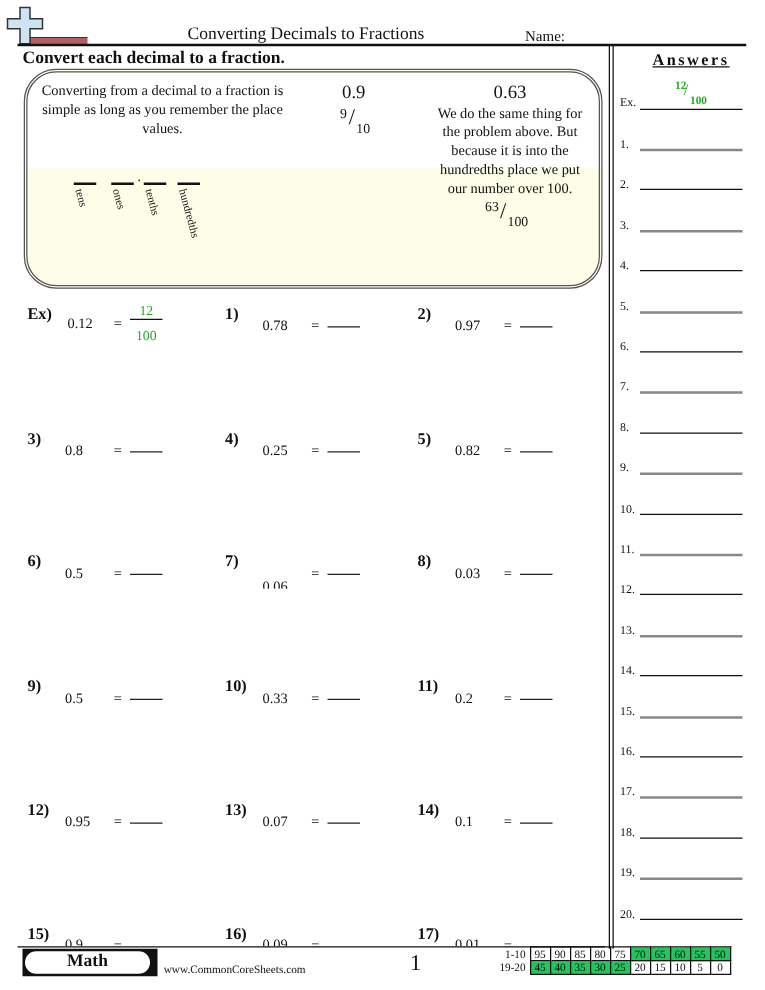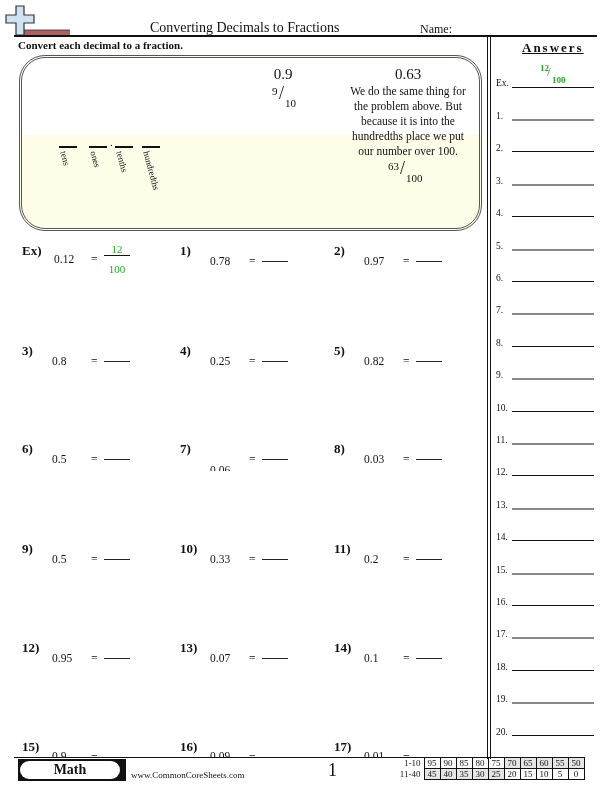--- a/index.html
+++ b/index.html
@@ -2,21 +2,21 @@
 <html><head>
   <meta charset="utf-8">
   <style>
     * { box-sizing: border-box; margin: 0; padding: 0; }
     body { width: 612px; height: 792px; background: #fff; font-family: "Liberation Serif", serif; color: #111; position: relative; overflow: hidden; }
     .abs { position: absolute; }
     .logo { left: 4px; top: 4px; width: 66px; height: 32px; }
     .title { left: 150px; top: 20px; font-size: 14px; }
     .name-label { left: 420px; top: 22px; font-size: 12px; }
     .hr-top { left: 14px; top: 35px; width: 583px; height: 2px; background: #111; }
-    .instr { left: 18px; top: 39px; font-size: 11px; font-weight: bold; }
+    .instr { left: 18px; top: 39px; font-size: 14px; font-weight: bold; }
     .vdiv { left: 487px; top: 36px; width: 4px; height: 723px; border-left: 1px solid #111; border-right: 1px solid #111; }
     .answers-title { left: 522px; top: 40px; font-size: 13px; font-weight: bold; letter-spacing: 2px; text-decoration: underline; }
     .box { left: 19px; top: 55px; width: 463px; height: 176px; border: 3px double #555; border-radius: 26px; overflow: hidden; background: linear-gradient(#fff 0, #fff 77px, #fdfde8 77px, #fdfde8 100%); }
     .box-intro { left: 8px; top: 8px; width: 200px; text-align: center; font-size: 11.5px; line-height: 15px; }
     .pv { top: 88px; }
     .pv-line { width: 18px; height: 2px; background: #111; }
     .pv-lbl { transform: rotate(75deg); transform-origin: left top; font-size: 9px; white-space: nowrap; }
     .col { text-align: center; font-size: 11.5px; line-height: 15px; }
     .col-big { font-size: 15px; line-height: 20px; }
     .frac-s { font-size: 11px; }
@@ -27,38 +27,39 @@
     .ans-line { width: 82px; height: 1px; background: #111; }
     .ans-line.gray { background: #888; height: 2px; }
     .footer-line { left: 14px; top: 757px; width: 470px; height: 1px; background: #111; }
     .math-badge { left: 18px; top: 759px; width: 108px; height: 22px; background: #111; }
     .math-pill { position: absolute; left: 2px; top: 2px; width: 100px; height: 18px; background: #fff; border-radius: 10px; text-align: center; font-weight: bold; font-size: 14px; line-height: 18px; }
     .site { left: 131px; top: 770px; font-size: 9px; }
     .pagenum { left: 328px; top: 760px; font-size: 18px; }
     table.score { position: absolute; left: 392px; top: 757px; border-collapse: collapse; font-size: 9px; }
     table.score td { border: 1px solid #111; width: 16px; height: 11px; text-align: center; line-height: 10px; padding: 0; }
     table.score td.rl { border: none; width: 32px; text-align: right; padding-right: 3px; }
-    table.score td.hl { background: #e5e5e5; text-align: center; }
+    table.score td.hl { background: #22c55e; text-align: center; }
     .green { color: #22aa22; }
   </style>
 </head>
 <body>
 
 <svg class="abs logo" viewBox="0 0 66 32">
   <rect x="14" y="26" width="54" height="8" fill="#b06060" stroke="#333" stroke-width="0.8"></rect>
   <path d="M12 2 h8 v9 h10 v8 h-10 v12 h-8 v-12 h-10 v-8 h10 z" fill="#cfe4f2" stroke="#333" stroke-width="1.2"></path>
 </svg>
 
 <div class="abs title">Converting Decimals to Fractions</div>
 <div class="abs name-label">Name:</div>
 <div class="abs hr-top"></div>
 <div class="abs instr">Convert each decimal to a fraction.</div>
 <div class="abs vdiv"></div>
 
 <div class="abs box">
+  <div class="abs box-intro">Converting from a decimal to a fraction is simple as long as you remember the place values.</div>
 
   <div class="abs pv" style="left:37px;">
     <div class="pv-line"></div>
     <div class="pv-lbl" style="margin-left:9px;margin-top:2px;">tens</div>
   </div>
   <div class="abs pv" style="left:67px;">
     <div class="pv-line"></div>
     <div class="pv-lbl" style="margin-left:9px;margin-top:2px;">ones</div>
   </div>
   <div class="abs" style="left:88px;top:78px;font-size:11px;">.</div>
@@ -263,21 +264,21 @@
         <td>85</td>
         <td>80</td>
         <td>75</td>
     <td class="hl">70</td>
         <td class="hl">65</td>
         <td class="hl">60</td>
         <td class="hl">55</td>
         <td class="hl">50</td>
   </tr>
   <tr>
-    <td class="rl">11-40</td>
+    <td class="rl">19-20</td>
     <td class="hl">45</td>
         <td class="hl">40</td>
         <td class="hl">35</td>
         <td class="hl">30</td>
         <td class="hl">25</td>
     <td>20</td>
         <td>15</td>
         <td>10</td>
         <td>5</td>
         <td>0</td>

